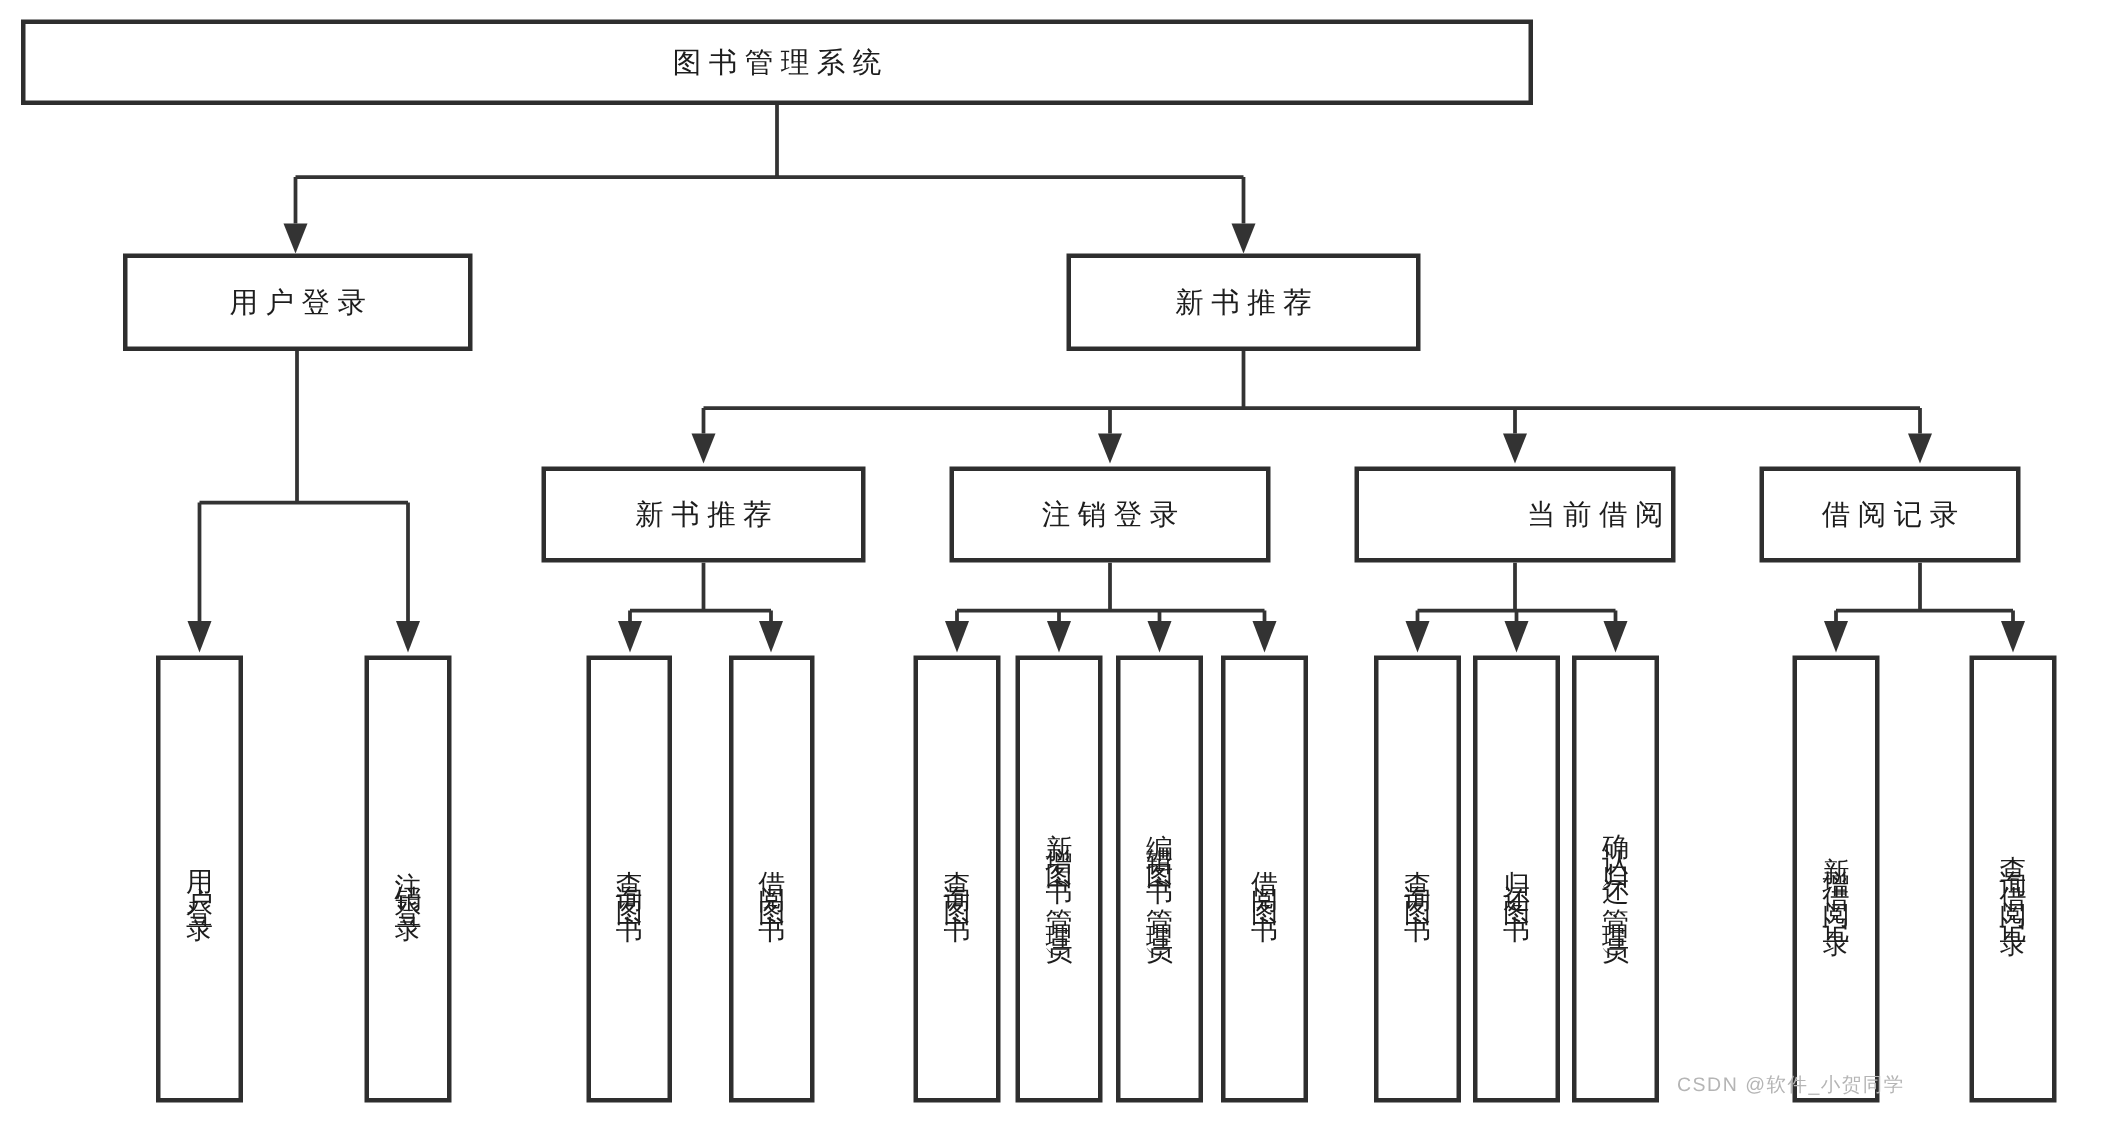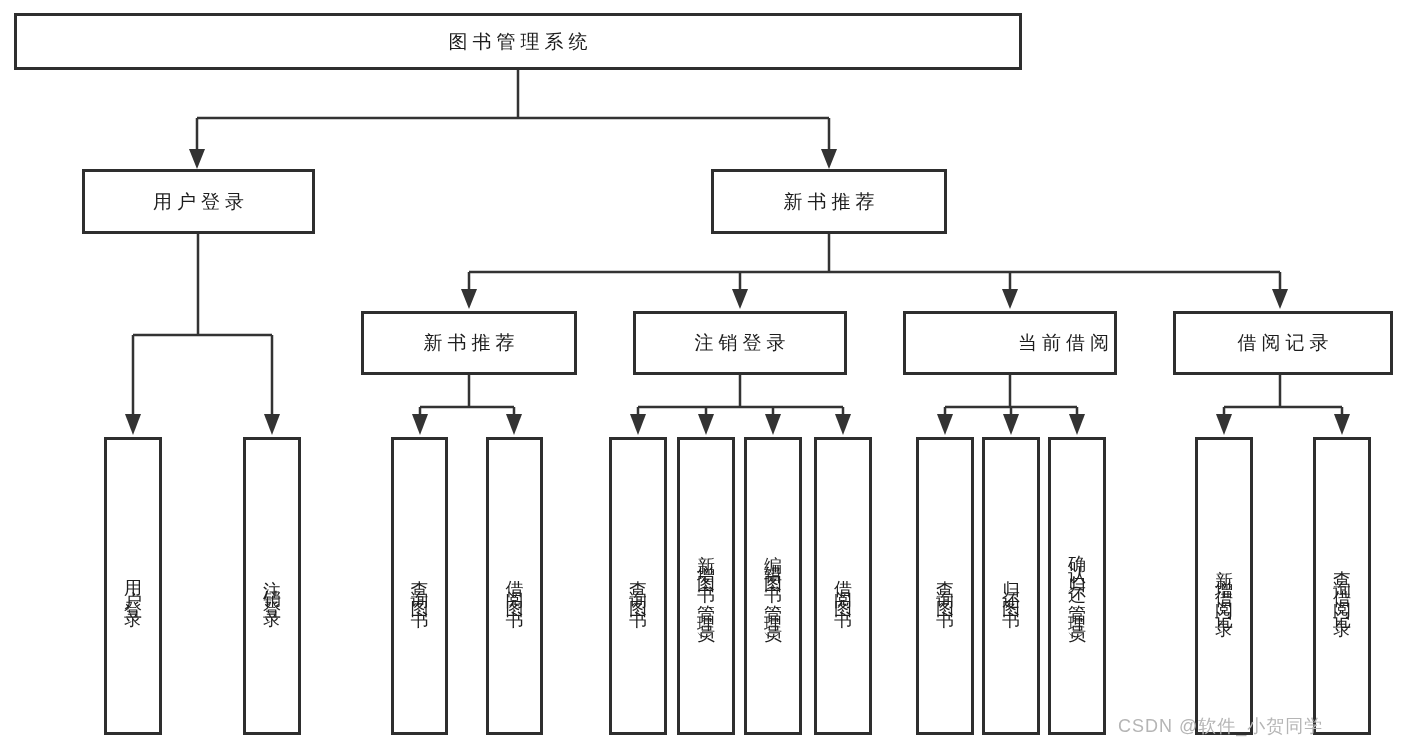--- a/index.html
+++ b/index.html
@@ -36,21 +36,21 @@
     font-size:18px;
     letter-spacing:10px;
     line-height:1;
     white-space:nowrap;
     color:var(--text,#1d1d1d);
   }
   .watermark{
     position:absolute;
     left:1118px;top:714px;
     z-index:5;
-    font-size:18px;
+    font-size:13px;
     letter-spacing:1px;
     color:var(--wm,#b5b5b5);
     white-space:nowrap;
   }
 </style>
 </head>
 <body>
 
 <div class="stage">
 
@@ -103,21 +103,21 @@
 
   <div class="box" style="left:361px;top:311px;width:216px;height:64px;justify-content:center;">
     <span class="hlabel">新书推荐</span>
   </div>
   <div class="box" style="left:633px;top:311px;width:214px;height:64px;">
     <span class="hlabel">注销登录</span>
   </div>
   <div class="box" style="left:903px;top:311px;width:214px;height:64px;justify-content:flex-end;">
     <span class="hlabel">当前借阅</span>
   </div>
-  <div class="box" style="left:1173px;top:311px;width:220px;height:64px;">
+  <div class="box" style="left:1173px;top:311px;width:174px;height:64px;">
     <span class="hlabel">借阅记录</span>
   </div>
 
   <div class="box vbox" style="left:104px;top:437px;">
     <span class="vlabel">用户登录</span>
   </div>
   <div class="box vbox" style="left:243px;top:437px;">
     <span class="vlabel">注销登录</span>
   </div>
 

